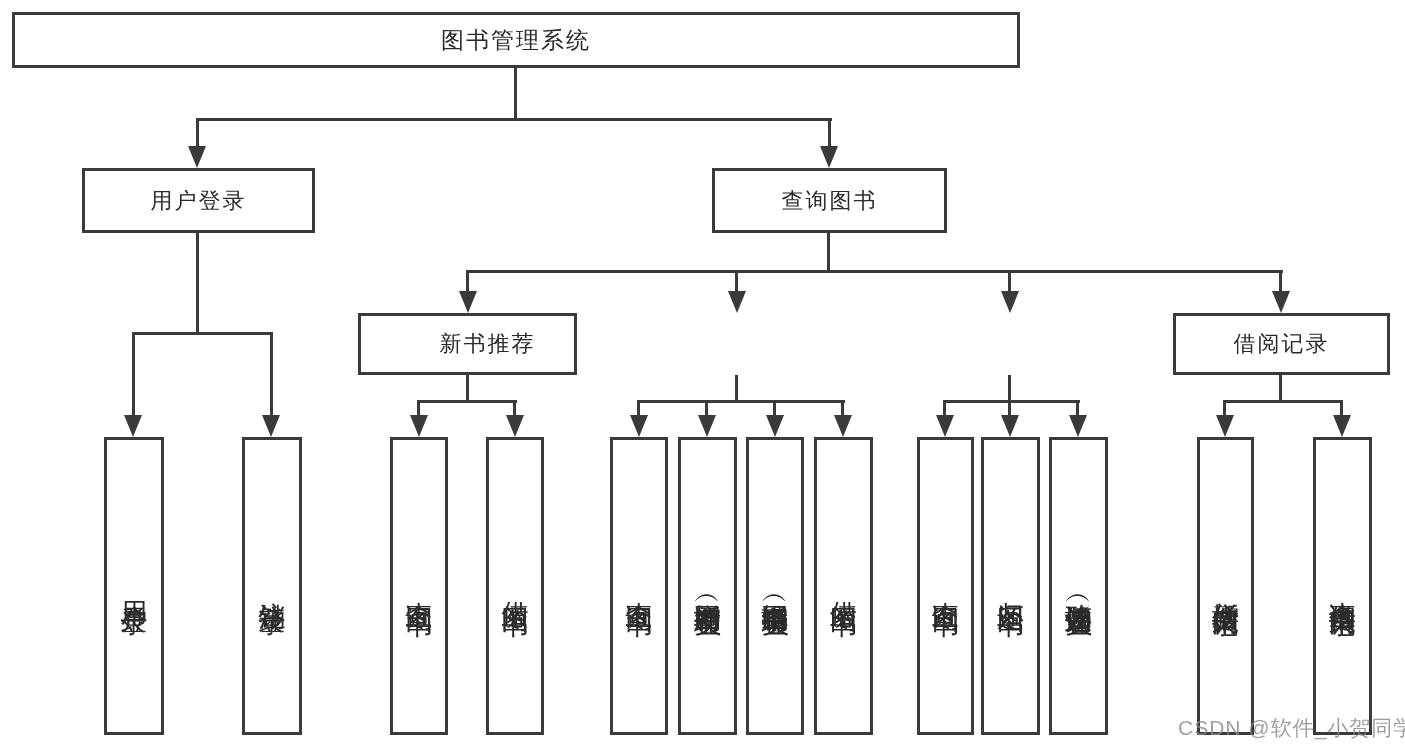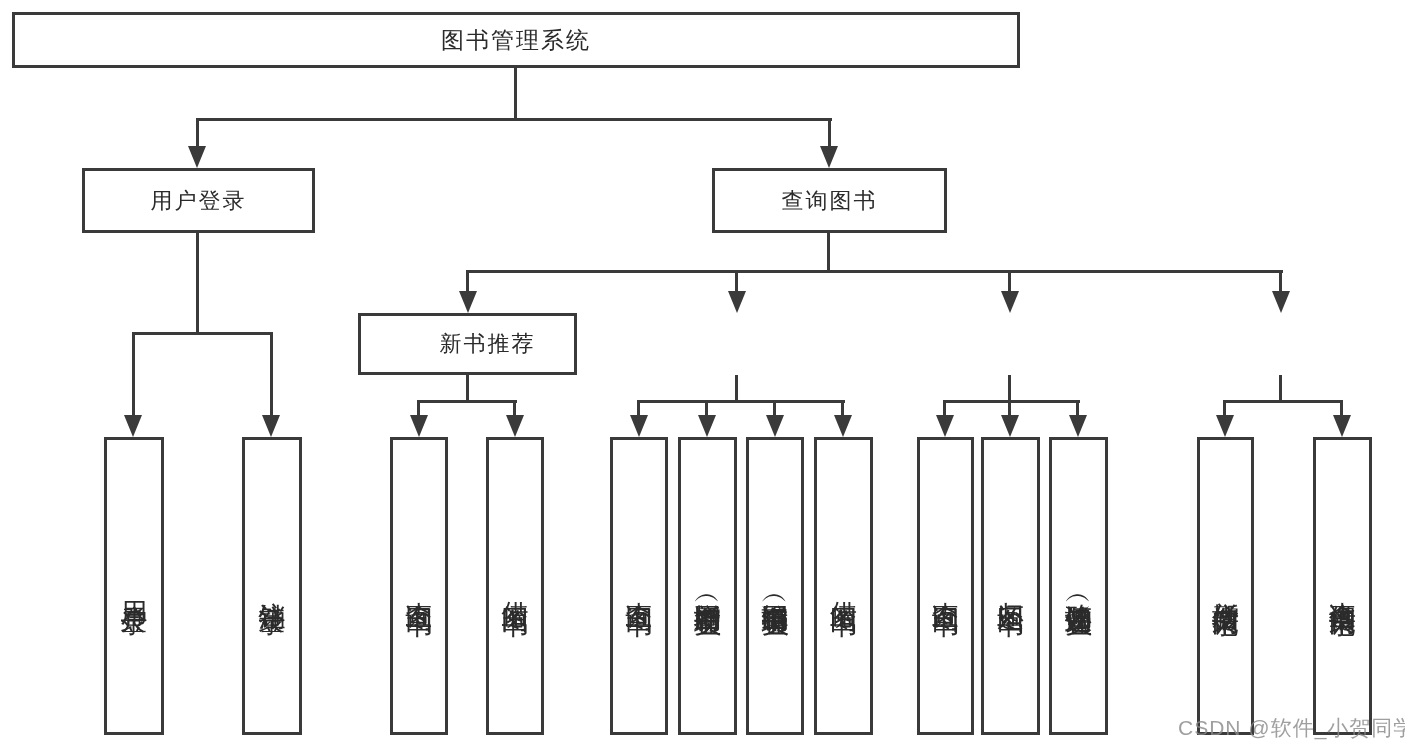--- a/index.html
+++ b/index.html
@@ -49,20 +49,21 @@
 <body>
 
 <div class="canvas">
 
   <div class="box root" style="left:12px;top:12px;width:1008px;height:56px;">图书管理系统</div>
 
   <div class="box" style="left:82px;top:168px;width:233px;height:65px;">用户登录</div>
   <div class="box" style="left:712px;top:168px;width:235px;height:65px;">查询图书</div>
 
   <div class="box" style="left:358px;top:313px;width:219px;height:62px;padding-left:40px;">新书推荐</div>
+  <div class="box" style="left:1173px;top:313px;width:217px;height:62px;">借阅记录</div>
 
   <div class="leaf" style="left:104px;width:60px;">用户登录</div>
   <div class="leaf" style="left:242px;width:60px;">注销登录</div>
 
   <div class="leaf" style="left:390px;width:58px;">查询图书</div>
   <div class="leaf" style="left:486px;width:58px;">借阅图书</div>
 
   <div class="leaf" style="left:610px;width:58px;">查询图书</div>
   <div class="leaf" style="left:678px;width:59px;letter-spacing:1px;">新增图书（管理员）</div>
   <div class="leaf" style="left:746px;width:58px;letter-spacing:1px;">编辑图书（管理员）</div>

